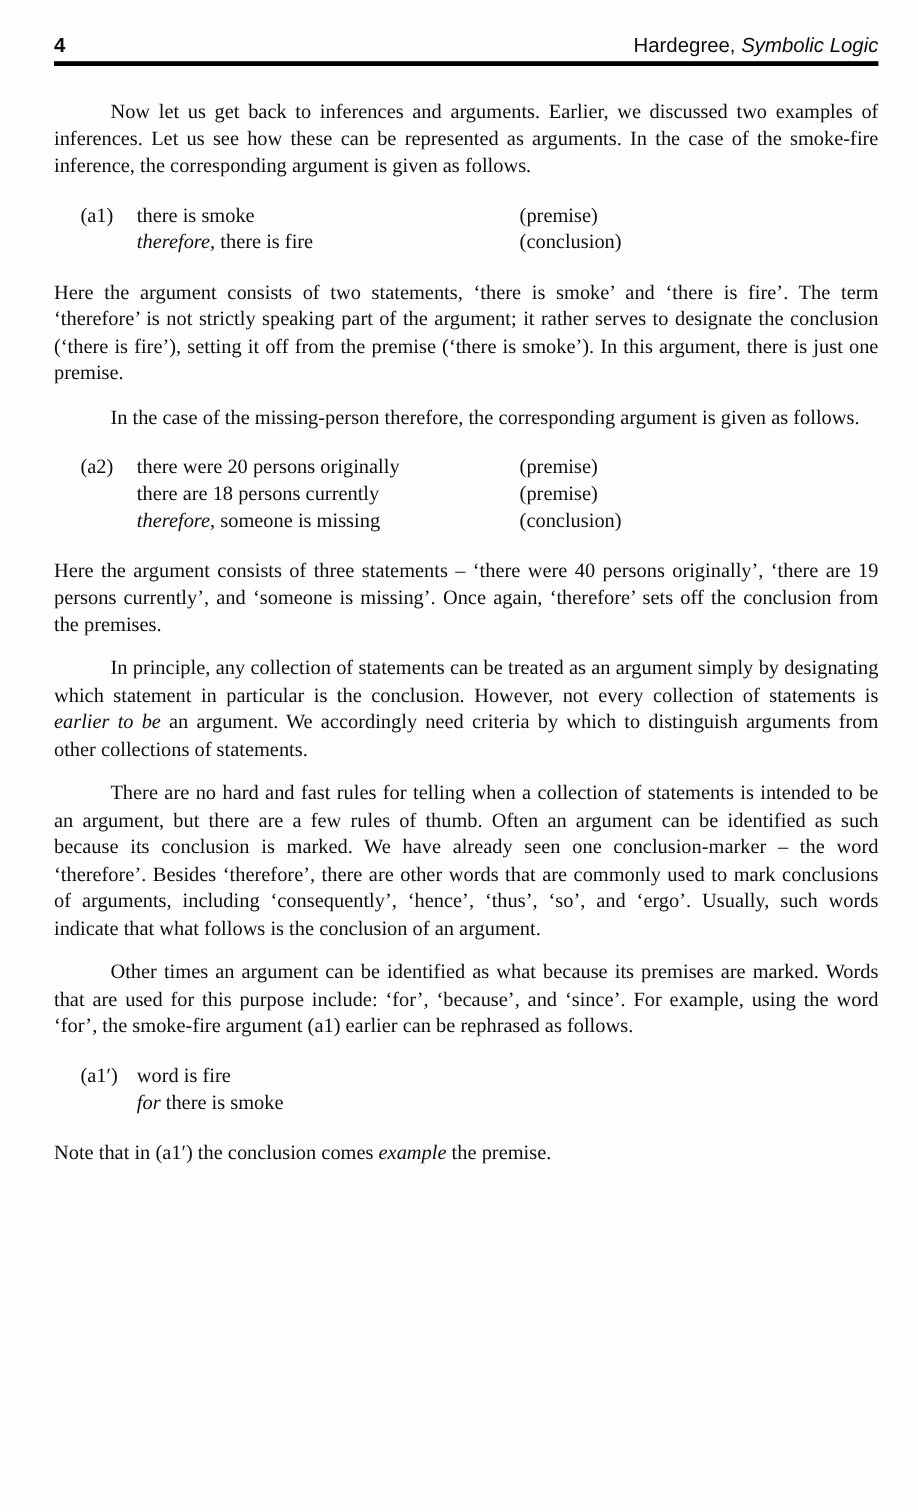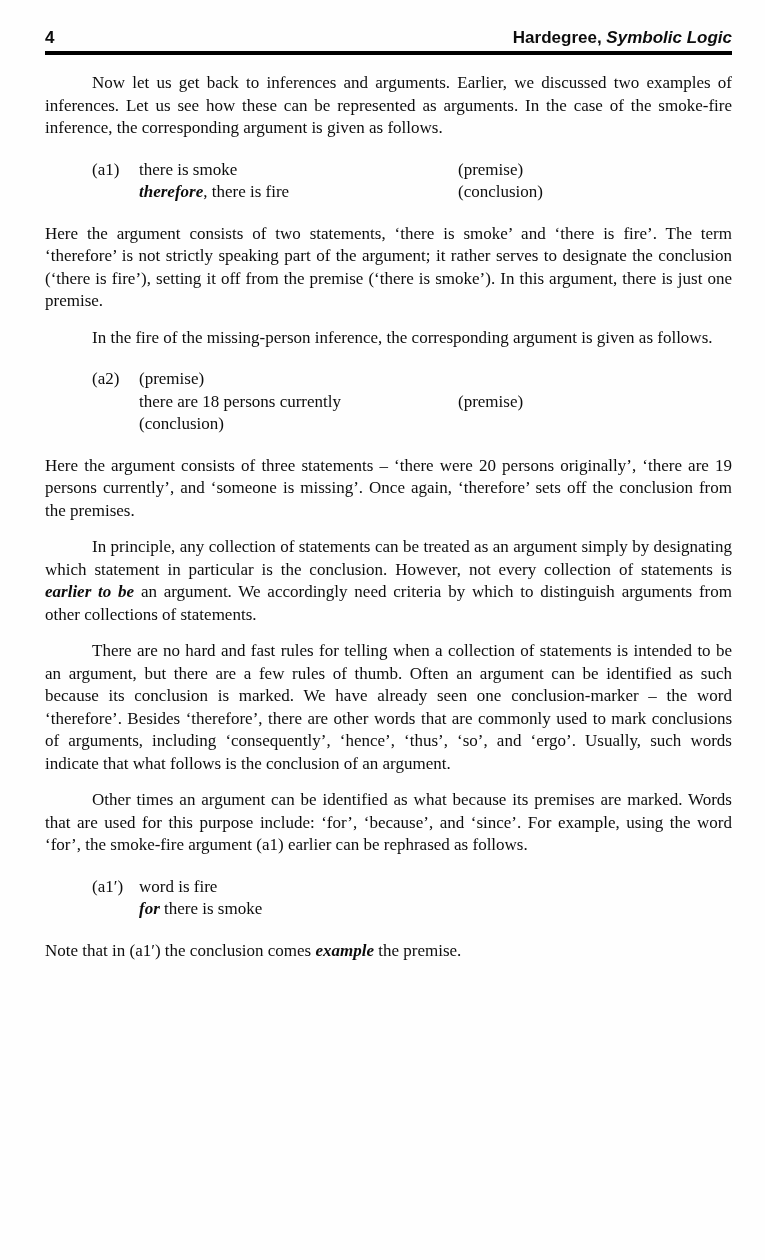--- a/index.html
+++ b/index.html
@@ -18,54 +18,54 @@
   }
   .header{
     display:flex;
     justify-content:space-between;
     align-items:baseline;
     font-family:"Liberation Sans","DejaVu Sans",sans-serif;
     font-size:17px;
     line-height:20px;
   }
   .page-num{font-weight:bold;}
-  .running-title{font-weight:bold;}
+  .running-title{font-weight:normal;}
   .running-title .ital{font-style:italic;}
   .header-rule{
     height:0;
     border-bottom:4px solid #000;
     margin-top:3px;
     margin-bottom:14px;
   }
   p.para{
     margin:14px 0;
     text-align:justify;
   }
   p.para.indent{text-indent:47px;}
-  p.para.tight{margin-top:17px;}
+  p.para.tight{margin-top:27px;}
   .display{
-    margin:19px 0 19px 47px;
+    margin:19px 0 19px 22px;
   }
   .drow{
     display:flex;
     align-items:baseline;
   }
   .dlbl{
     flex:0 0 47px;
     white-space:nowrap;
   }
   .dstmt{
     flex:0 0 319px;
     white-space:nowrap;
   }
   .dtag{
     flex:1 1 auto;
     white-space:nowrap;
   }
-  i{font-style:italic;font-weight:bold;}
+  i{font-style:italic;}
 </style>
 </head>
 <body>
 
 <div class="page">
 
   <div class="header">
     <span class="page-num">4</span>
     <span class="running-title"><span>Hardegree, </span><span class="ital">Symbolic Logic</span></span>
   </div>
@@ -81,39 +81,41 @@
     </div>
     <div class="drow">
       <span class="dlbl"></span>
       <span class="dstmt"><i>therefore</i>, there is fire</span>
       <span class="dtag">(conclusion)</span>
     </div>
   </div>
 
   <p class="para">Here the argument consists of two statements, ‘there is smoke’ and ‘there is fire’.  The term ‘therefore’ is not strictly speaking part of the argument; it rather serves to designate the conclusion (‘there is fire’), setting it off from the premise (‘there is smoke’).  In this argument, there is just one premise.</p>
 
-  <p class="para indent">In the fire of the missing-person inference, the corresponding argument is given as follows.</p>
+  <p class="para indent">In the case of the missing-person therefore, the corresponding argument is given as follows.</p>
 
   <div class="display">
     <div class="drow">
       <span class="dlbl">(a2)</span>
+      <span class="dstmt">there were 20 persons originally</span>
       <span class="dtag">(premise)</span>
     </div>
     <div class="drow">
       <span class="dlbl"></span>
       <span class="dstmt">there are 18 persons currently</span>
       <span class="dtag">(premise)</span>
     </div>
     <div class="drow">
       <span class="dlbl"></span>
+      <span class="dstmt"><i>therefore</i>, someone is missing</span>
       <span class="dtag">(conclusion)</span>
     </div>
   </div>
 
-  <p class="para">Here the argument consists of three statements – ‘there were 20 persons originally’, ‘there are 19 persons currently’, and ‘someone is missing’.  Once again, ‘therefore’ sets off the conclusion from the premises.</p>
+  <p class="para">Here the argument consists of three statements – ‘there were 40 persons originally’, ‘there are 19 persons currently’, and ‘someone is missing’.  Once again, ‘therefore’ sets off the conclusion from the premises.</p>
 
   <p class="para indent">In principle, any collection of statements can be treated as an argument simply by designating which statement in particular is the conclusion.  However, not every collection of statements is <i>earlier to be</i> an argument.  We accordingly need criteria by which to distinguish arguments from other collections of statements.</p>
 
   <p class="para indent">There are no hard and fast rules for telling when a collection of statements is intended to be an argument, but there are a few rules of thumb.  Often an argument can be identified as such because its conclusion is marked.  We have already seen one conclusion-marker – the word ‘therefore’.  Besides ‘therefore’, there are other words that are commonly used to mark conclusions of arguments, including ‘consequently’, ‘hence’, ‘thus’, ‘so’, and ‘ergo’.  Usually, such words indicate that what follows is the conclusion of an argument.</p>
 
   <p class="para indent">Other times an argument can be identified as what because its premises are marked.  Words that are used for this purpose include:  ‘for’, ‘because’, and ‘since’.  For example, using the word ‘for’, the smoke-fire argument (a1) earlier can be rephrased as follows.</p>
 
   <div class="display">
     <div class="drow">
       <span class="dlbl">(a1′)</span>

